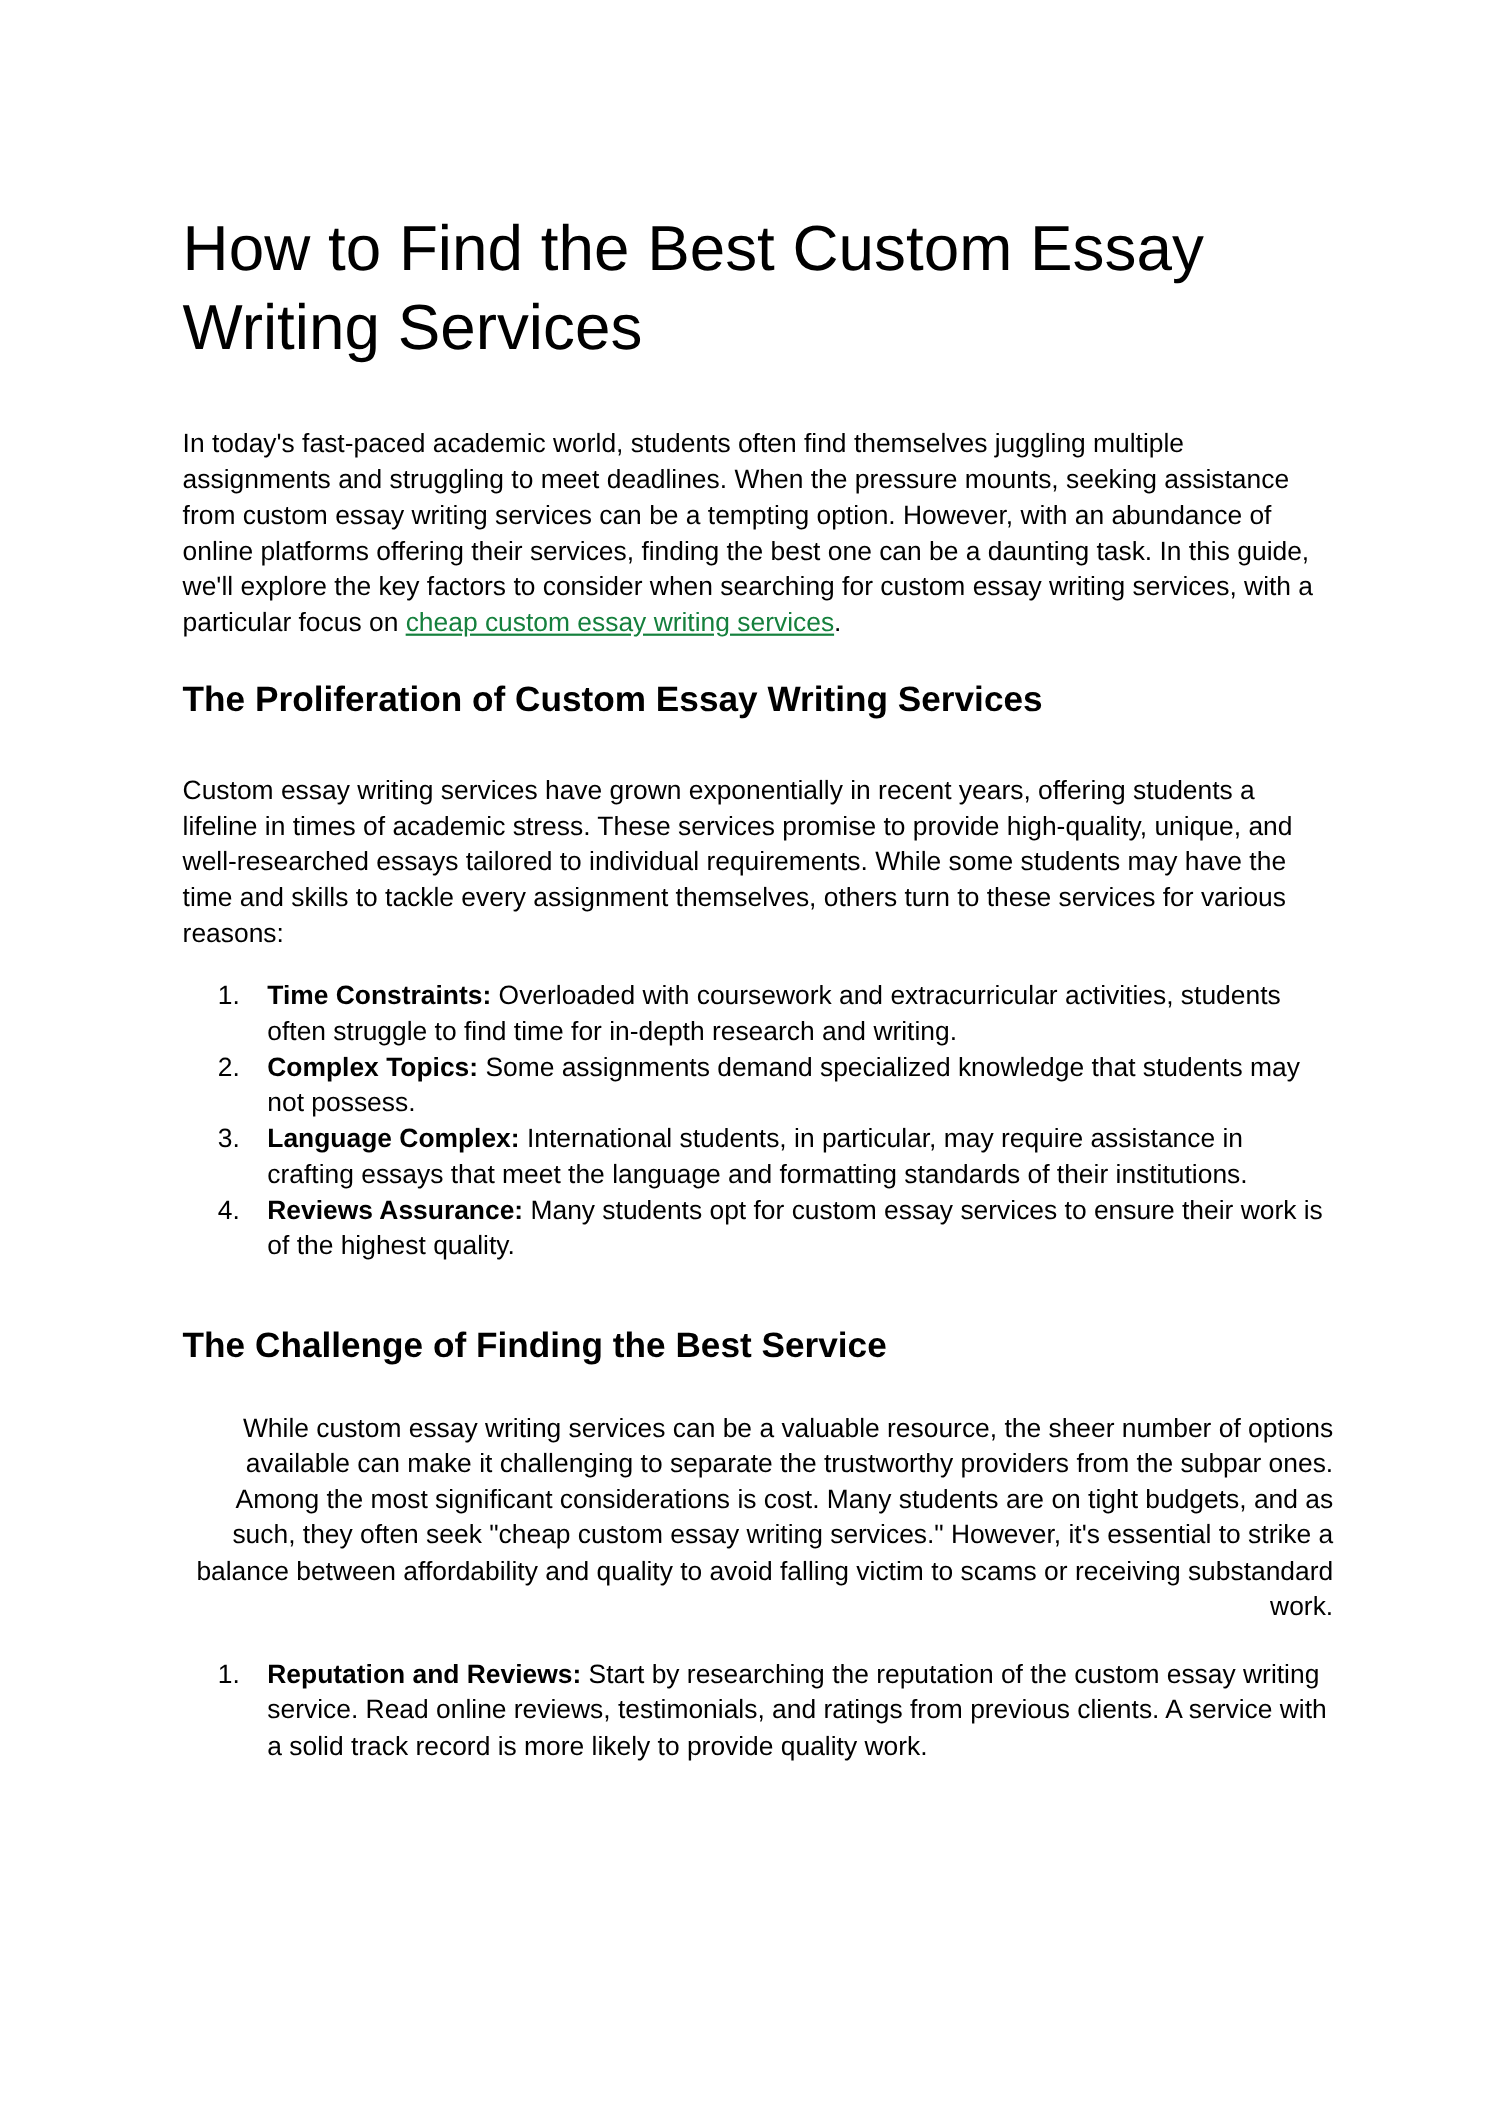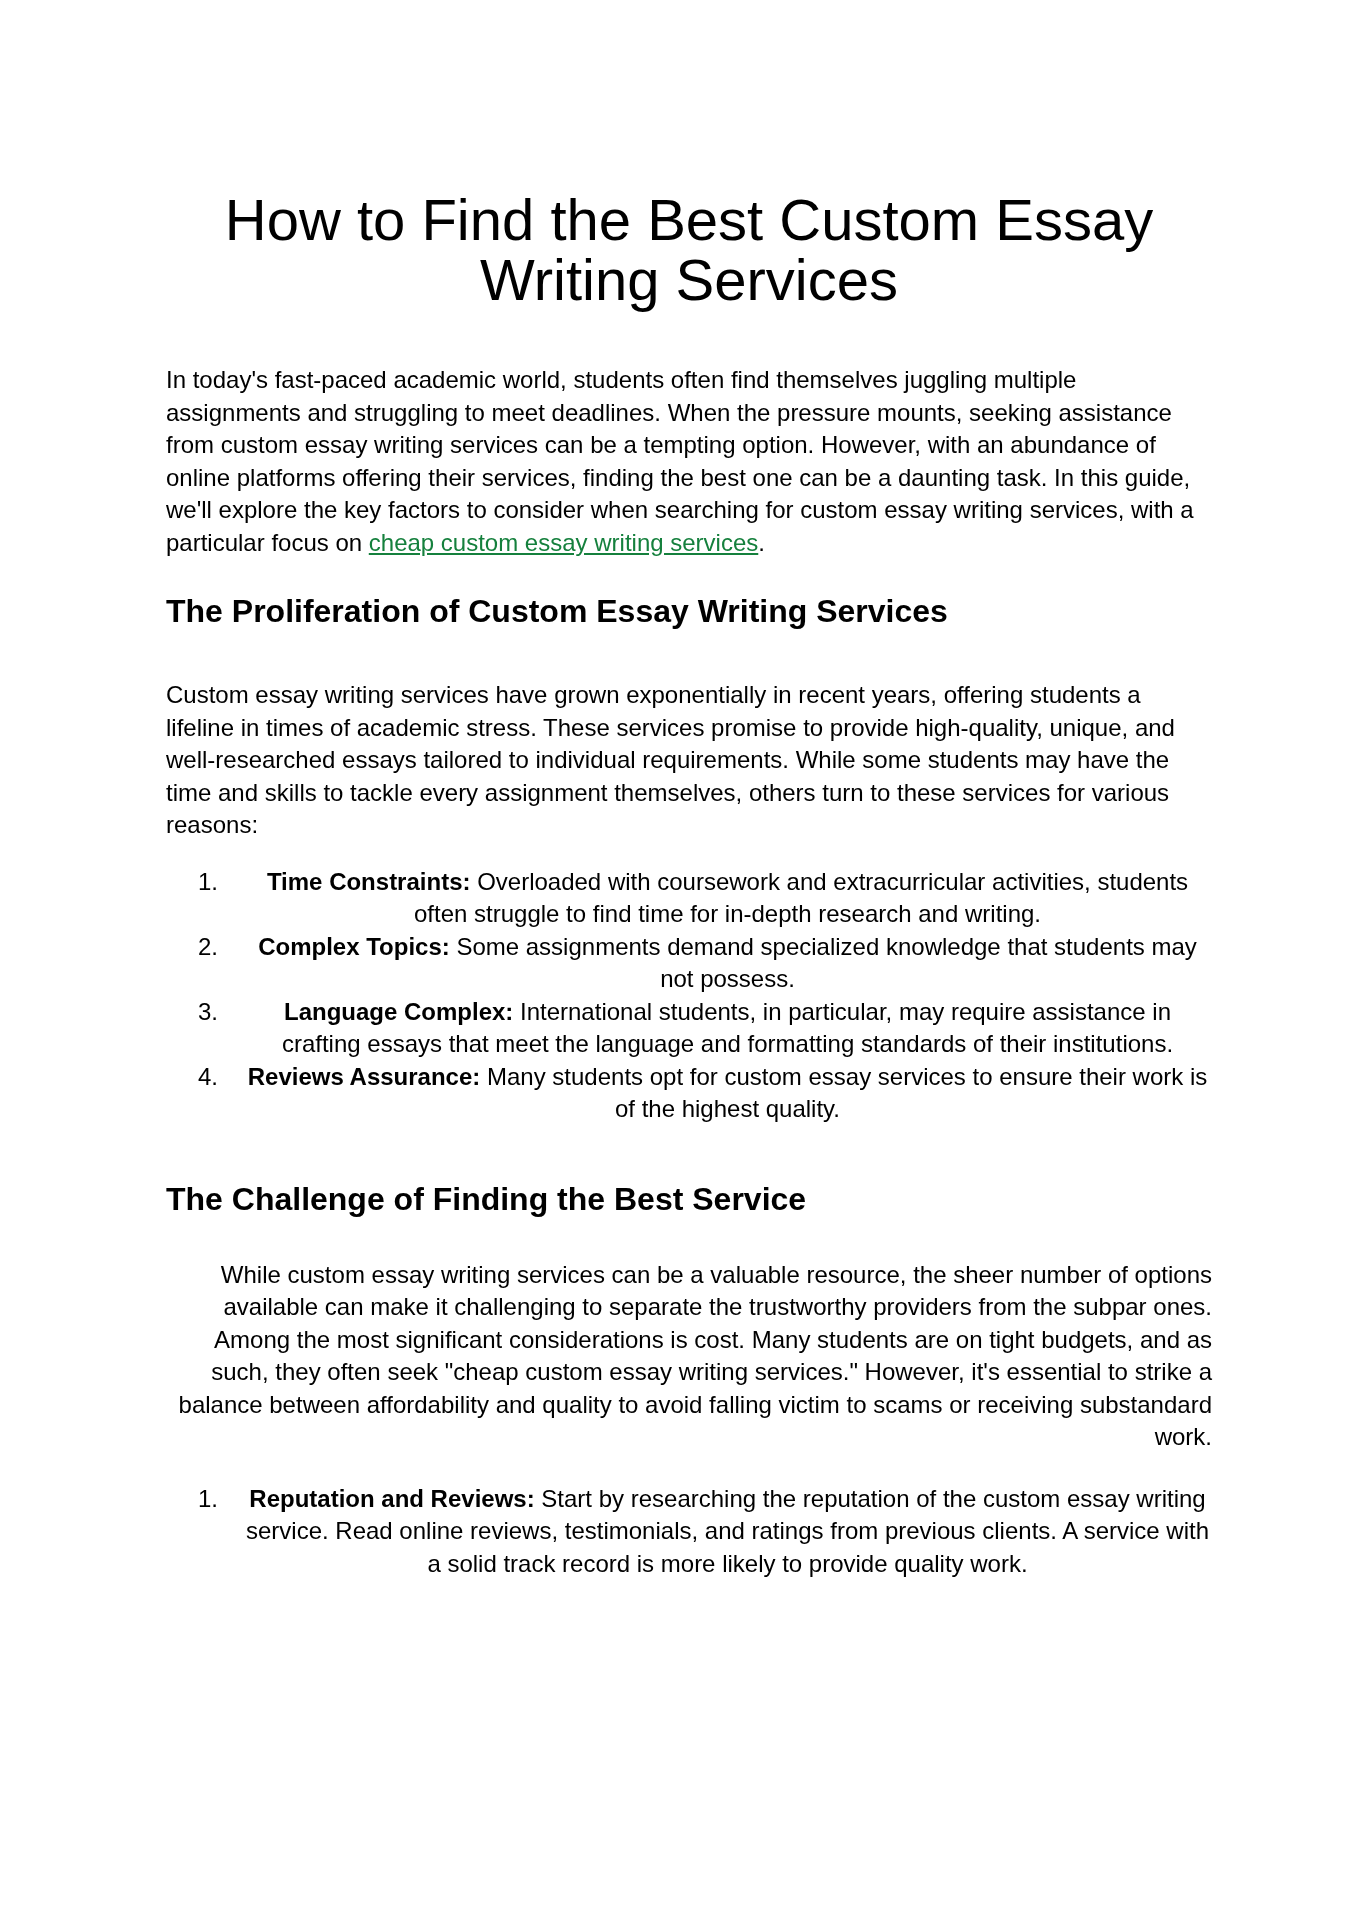--- a/index.html
+++ b/index.html
@@ -9,23 +9,22 @@
     width: 1359px;
     height: 1920px;
     background: #ffffff;
     color: #000000;
     font-family: "Liberation Sans", sans-serif;
     padding: 190px 147px 0 166px;
     overflow: hidden;
   }
   .doc-title {
     font-size: 58px;
-    line-height: 60px;
+    line-height: 72px;
     font-weight: 400;
-    text-align: center;
   }
   p.body-text {
     font-size: 24px;
     line-height: 32.5px;
     font-weight: 400;
   }
   .intro { margin-top: 54px; }
   h2.section-heading {
     font-size: 32px;
     line-height: 48px;
@@ -46,21 +45,21 @@
   .olist { list-style: none; }
   .olist .li {
     display: flex;
     font-size: 24px;
     line-height: 32.5px;
   }
   .olist .num {
     flex: 0 0 45px;
     margin-left: 32px;
   }
-  .olist .li-text { flex: 1; text-align: center; }
+  .olist .li-text { flex: 1; }
   .b { font-weight: 700; }
   a.doc-link {
     color: #15803d;
     text-decoration: underline;
     cursor: pointer;
   }
 </style>
 </head>
 <body>
 

